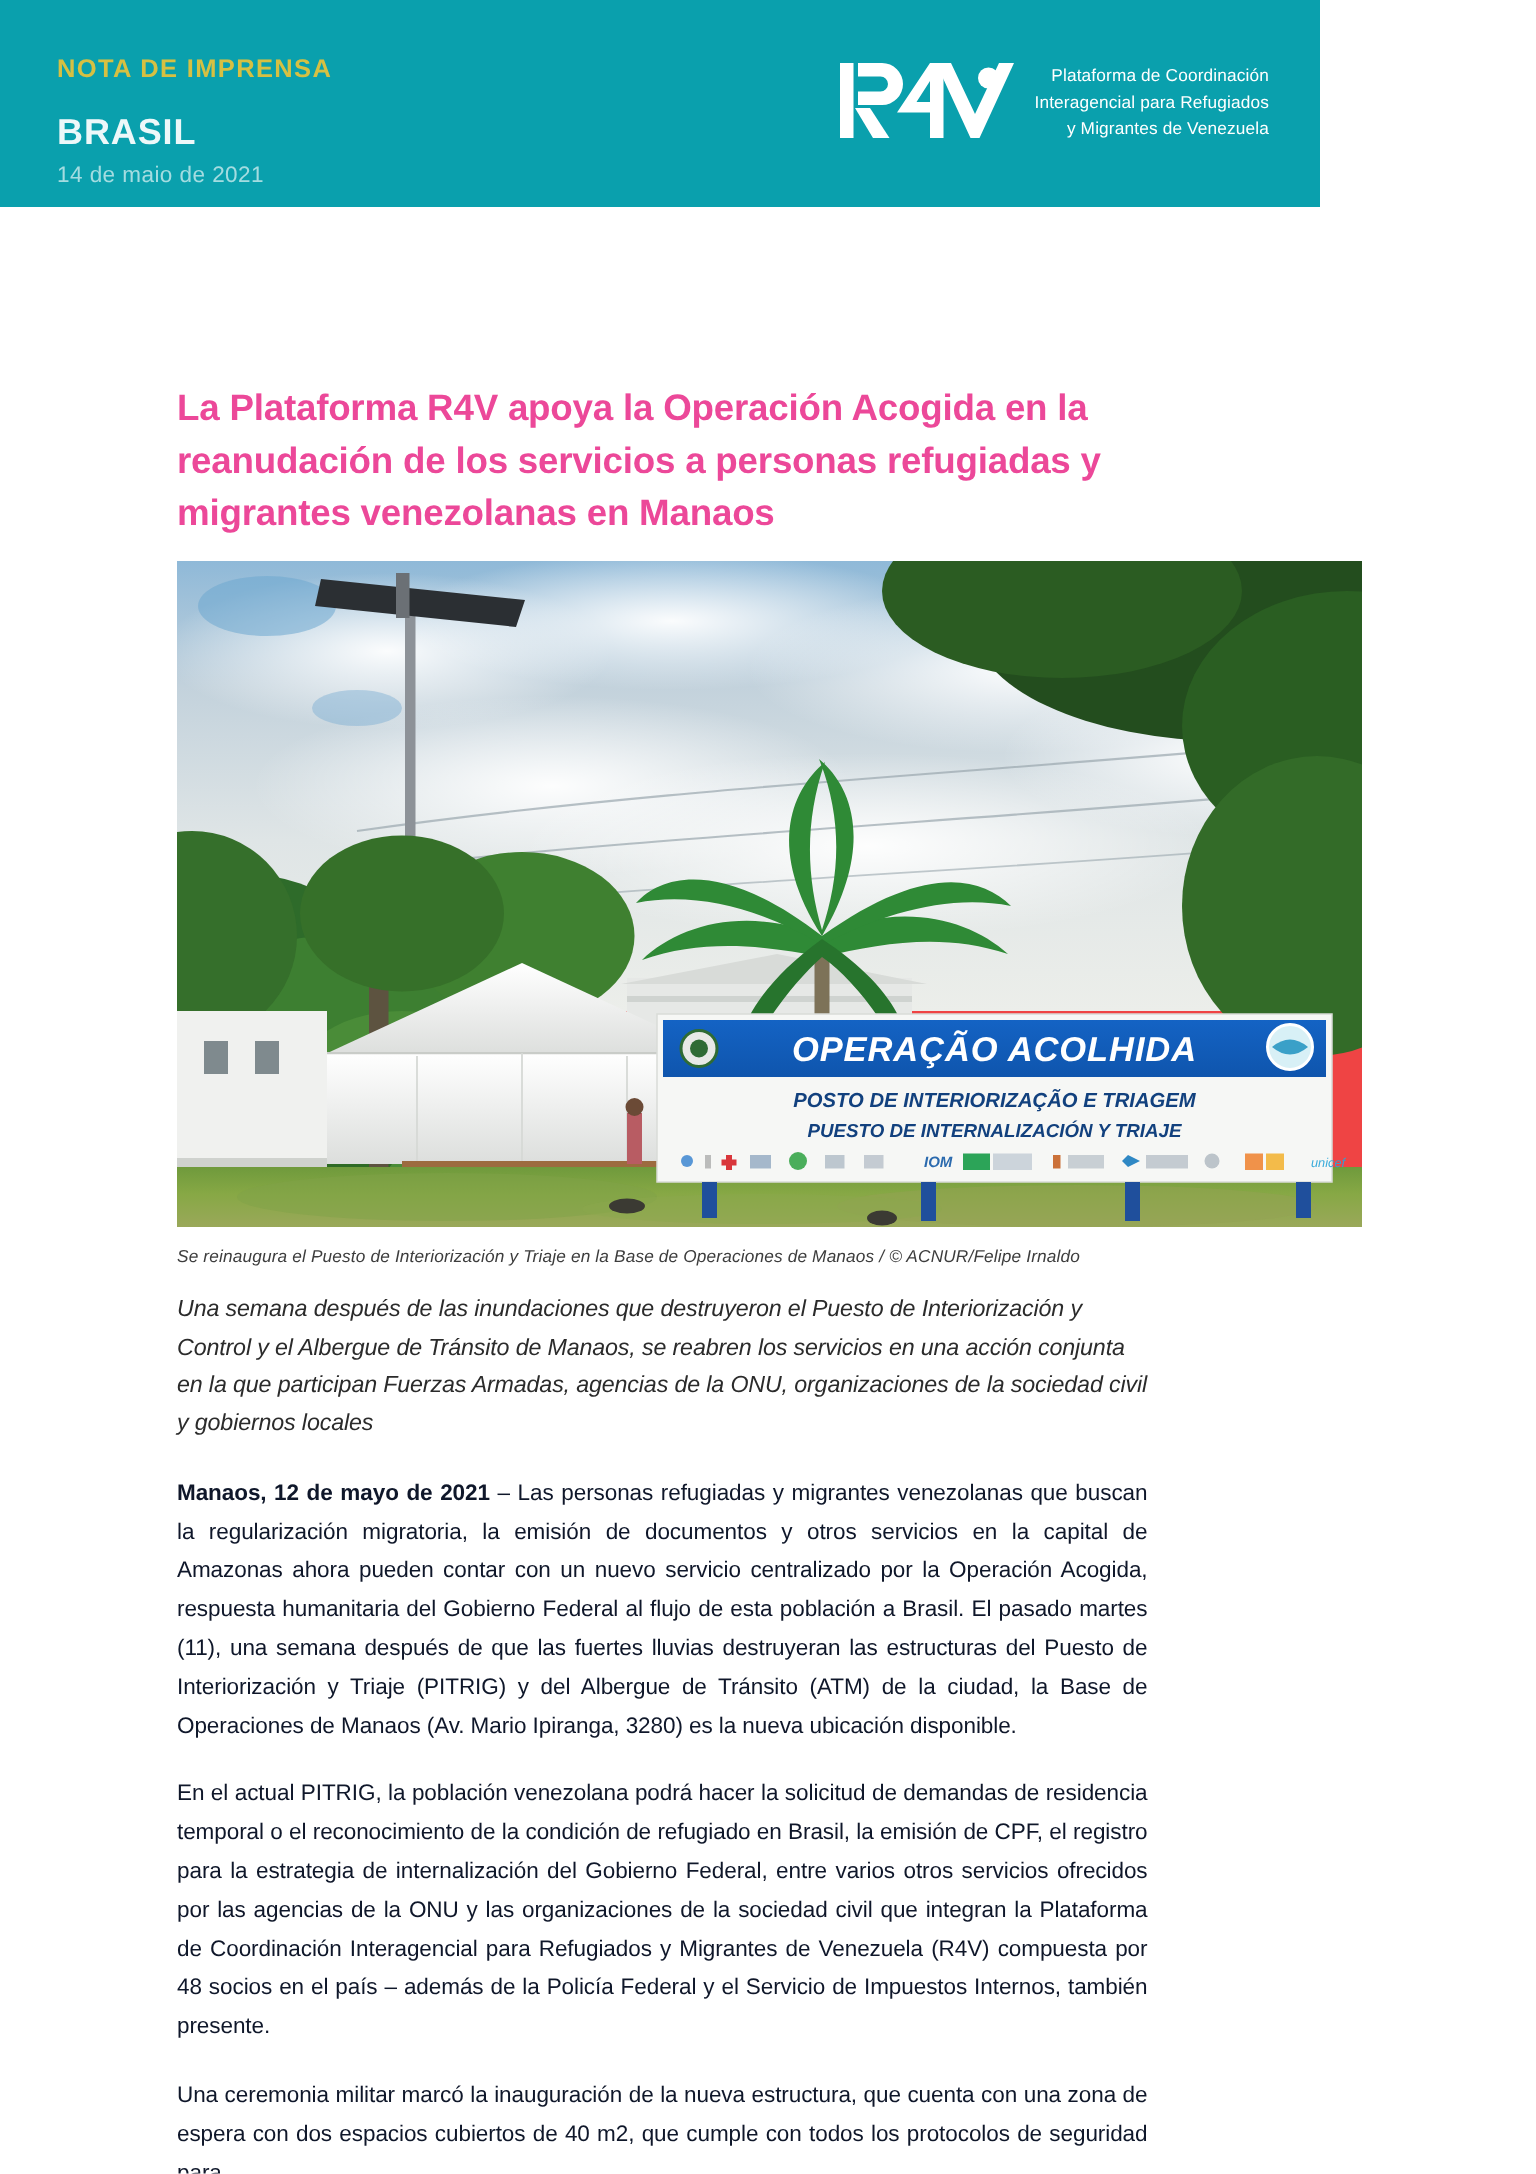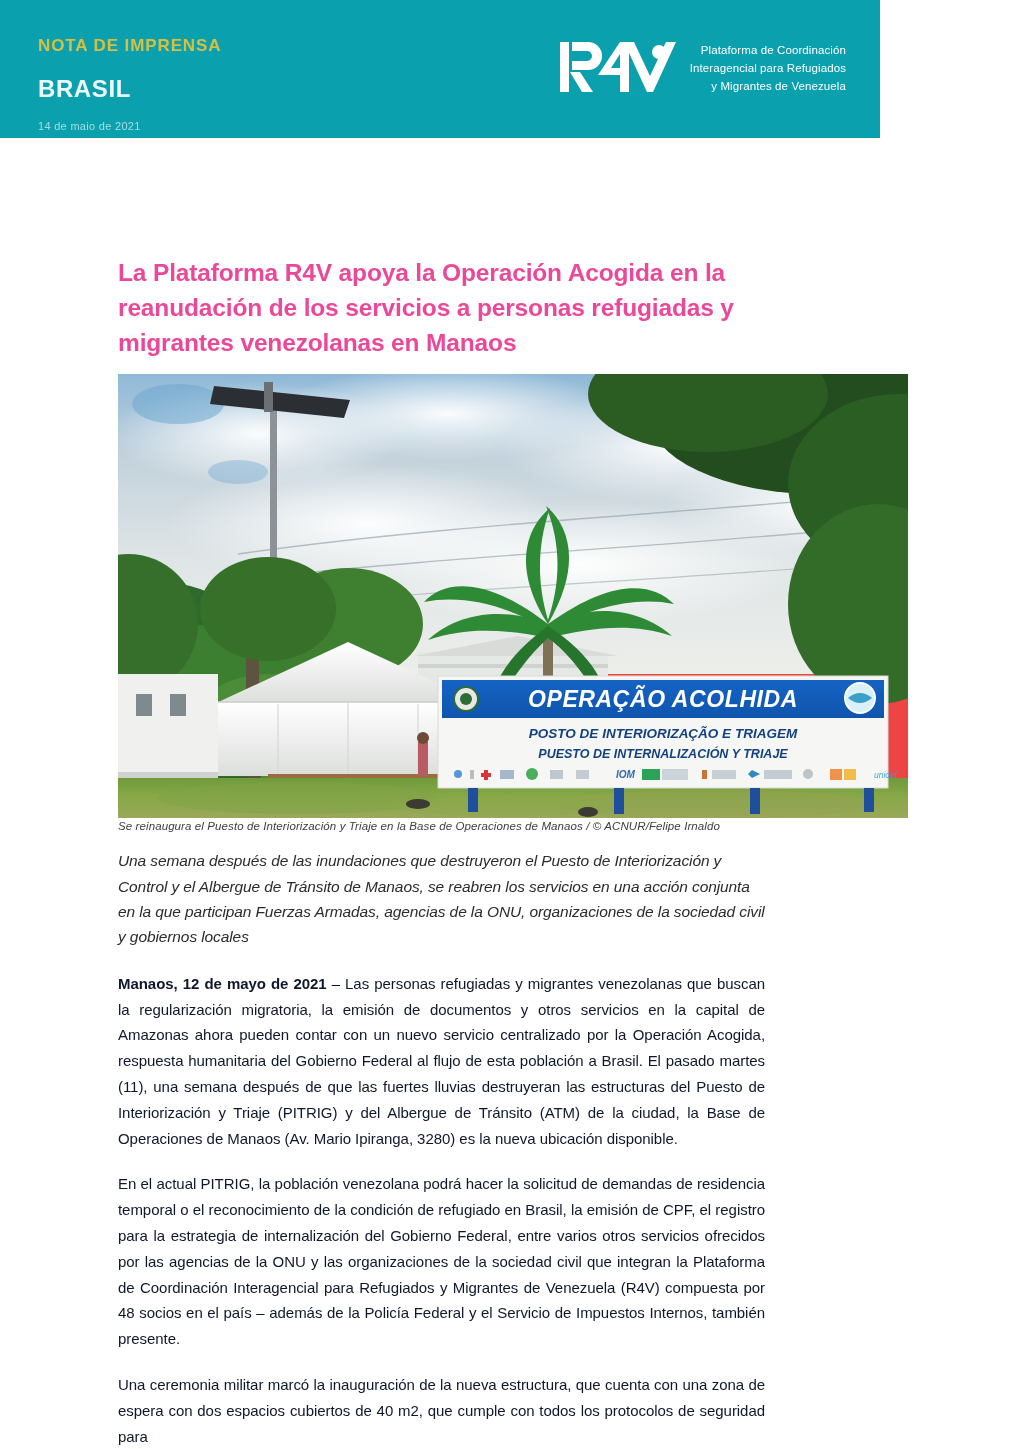--- a/index.html
+++ b/index.html
@@ -57,24 +57,24 @@
     font-weight: bold;
     letter-spacing: 0.6px;
     color: #ffffff;
     line-height: 1.25;
     margin-top: 18px;
     text-transform: uppercase;
     opacity: 0.93;
   }
 
   .header-date {
-    font-size: 11px;
+    font-size: 15px;
     color: #bfe7ea;
     letter-spacing: 0.3px;
-    margin-top: 16px;
+    margin-top: 4px;
     opacity: 0.85;
   }
 
   .header-right {
     display: flex;
     align-items: center;
     gap: 14px;
     padding-top: 8px;
     text-align: right;
   }
@@ -119,20 +119,21 @@
     background: #ef4444;
     font-style: italic;
   }
 
   .photo svg { display: block; width: 100%; height: 100%; }
 
   .photo-caption {
     font-size: 11.5px;
     font-style: italic;
     color: #3d3d3d;
+    margin-top: 12px;
     letter-spacing: 0.1px;
     line-height: 1.4;
   }
 
   .lead {
     font-size: 15.5px;
     font-style: italic;
     color: #2b2b2b;
     line-height: 1.62;
     margin-top: 14px;

